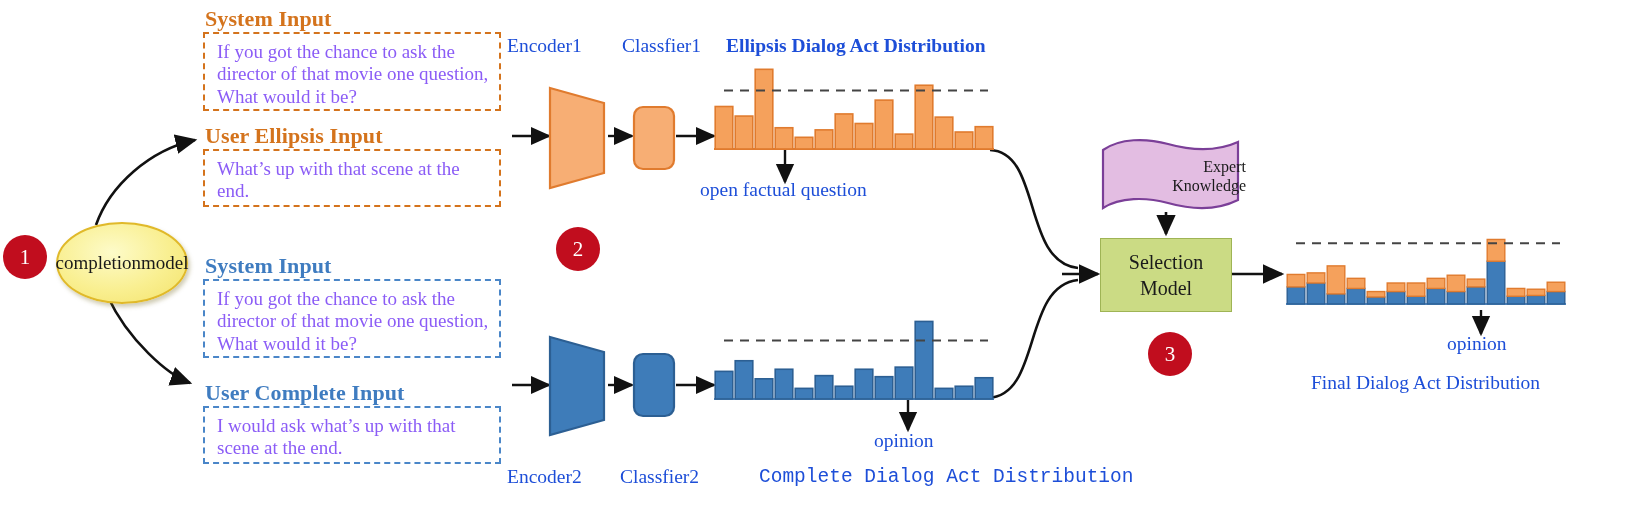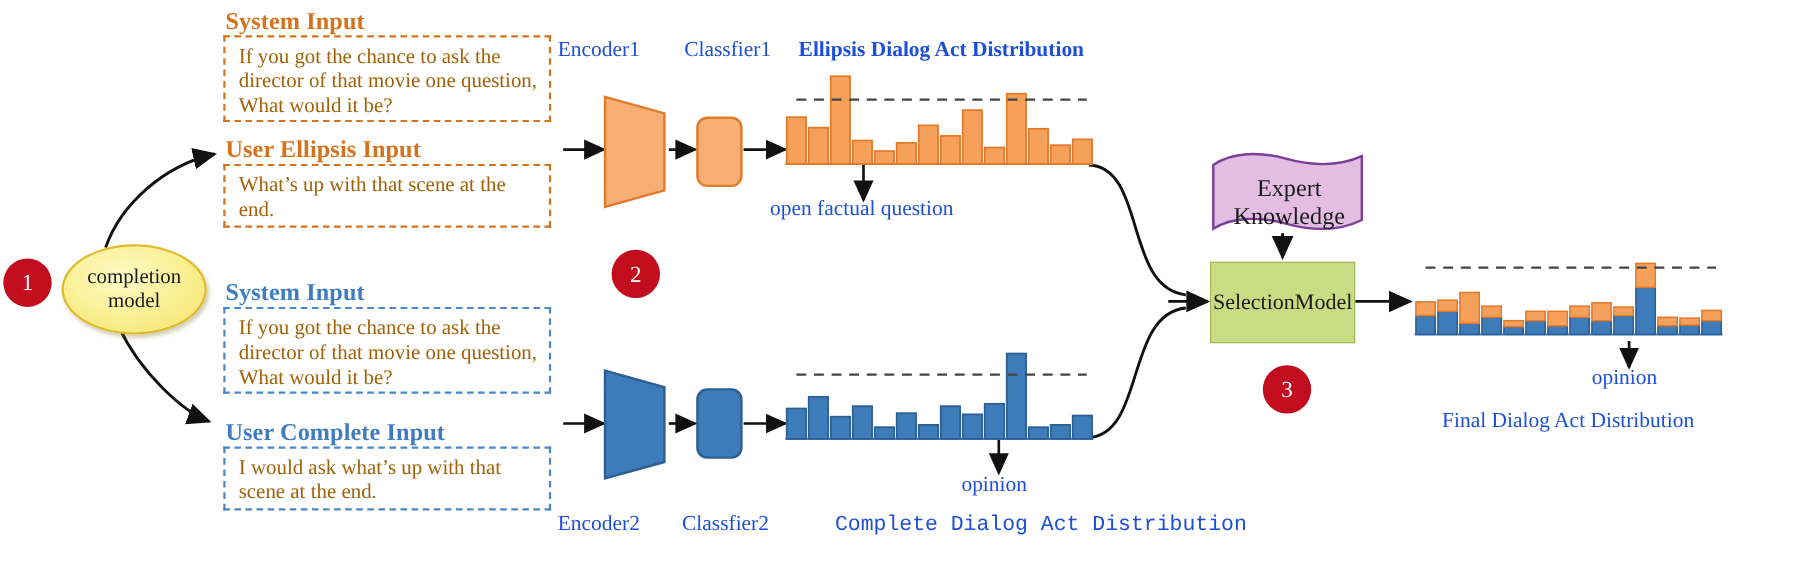--- a/index.html
+++ b/index.html
@@ -2,35 +2,35 @@
 <html><head>
 <meta charset="utf-8">
 <style>
   html,body{margin:0;padding:0;background:#ffffff;}
   body{width:1634px;height:520px;position:relative;overflow:hidden;
        font-family:"Liberation Serif","DejaVu Serif",serif;color:#1a1a1a;}
   .abs{position:absolute;}
   .hdr{font-weight:bold;font-size:22px;letter-spacing:.1px;}
   .orange-hdr{color:#d4731c;}
   .blue-hdr{color:#3f7cc0;}
-  .boxtxt{font-size:19px;line-height:1.18;color:#a16207;}
+  .boxtxt{font-size:19px;line-height:1.18;color:#8b5cf6;}
   .dashbox{box-sizing:border-box;border:2.4px dashed #d4731c;padding:7px 10px 6px 12px;}
   .dashbox.blue{border-color:#4a86c8;}
   .lbl{font-size:19.5px;color:#1d4ed8;white-space:nowrap;}
   .badge{width:44px;height:44px;border-radius:50%;background:#c10d1e;color:#fff;
          display:flex;align-items:center;justify-content:center;font-size:21px;}
   .ellipse{width:128px;height:78px;border-radius:50%;
            background:radial-gradient(ellipse at 42% 36%,#fdfbc9 0%,#f9ef90 55%,#f3e26a 100%);
            border:2.2px solid #e0b92a;display:flex;align-items:center;justify-content:center;
-           flex-direction:column;font-size:19px;line-height:1.15;
+           flex-direction:row;font-size:19px;line-height:1.15;
            box-shadow:2px 3px 4px rgba(120,110,40,.35);}
   .selbox{width:130px;height:72px;background:#cbdb84;border:1.8px solid #9fb455;
-          display:flex;align-items:center;justify-content:center;flex-direction:row;
+          display:flex;align-items:center;justify-content:center;flex-direction:column;
           font-size:20px;line-height:1.3;}
-  .flagtxt{font-size:22px;line-height:1.18;text-align:center;}
+  .flagtxt{font-size:16px;line-height:1.18;text-align:right;}
   svg{overflow:visible;}
 </style>
 </head>
 <body>
 
 <svg class="abs" style="left:0;top:0;width:1634px;height:520px;">
   <defs>
     <marker id="ah" markerWidth="9" markerHeight="9" refX="7.5" refY="4.2" orient="auto">
       <path d="M0,0.4 L8.4,4.2 L0,8 z" fill="#111"></path>
     </marker>

